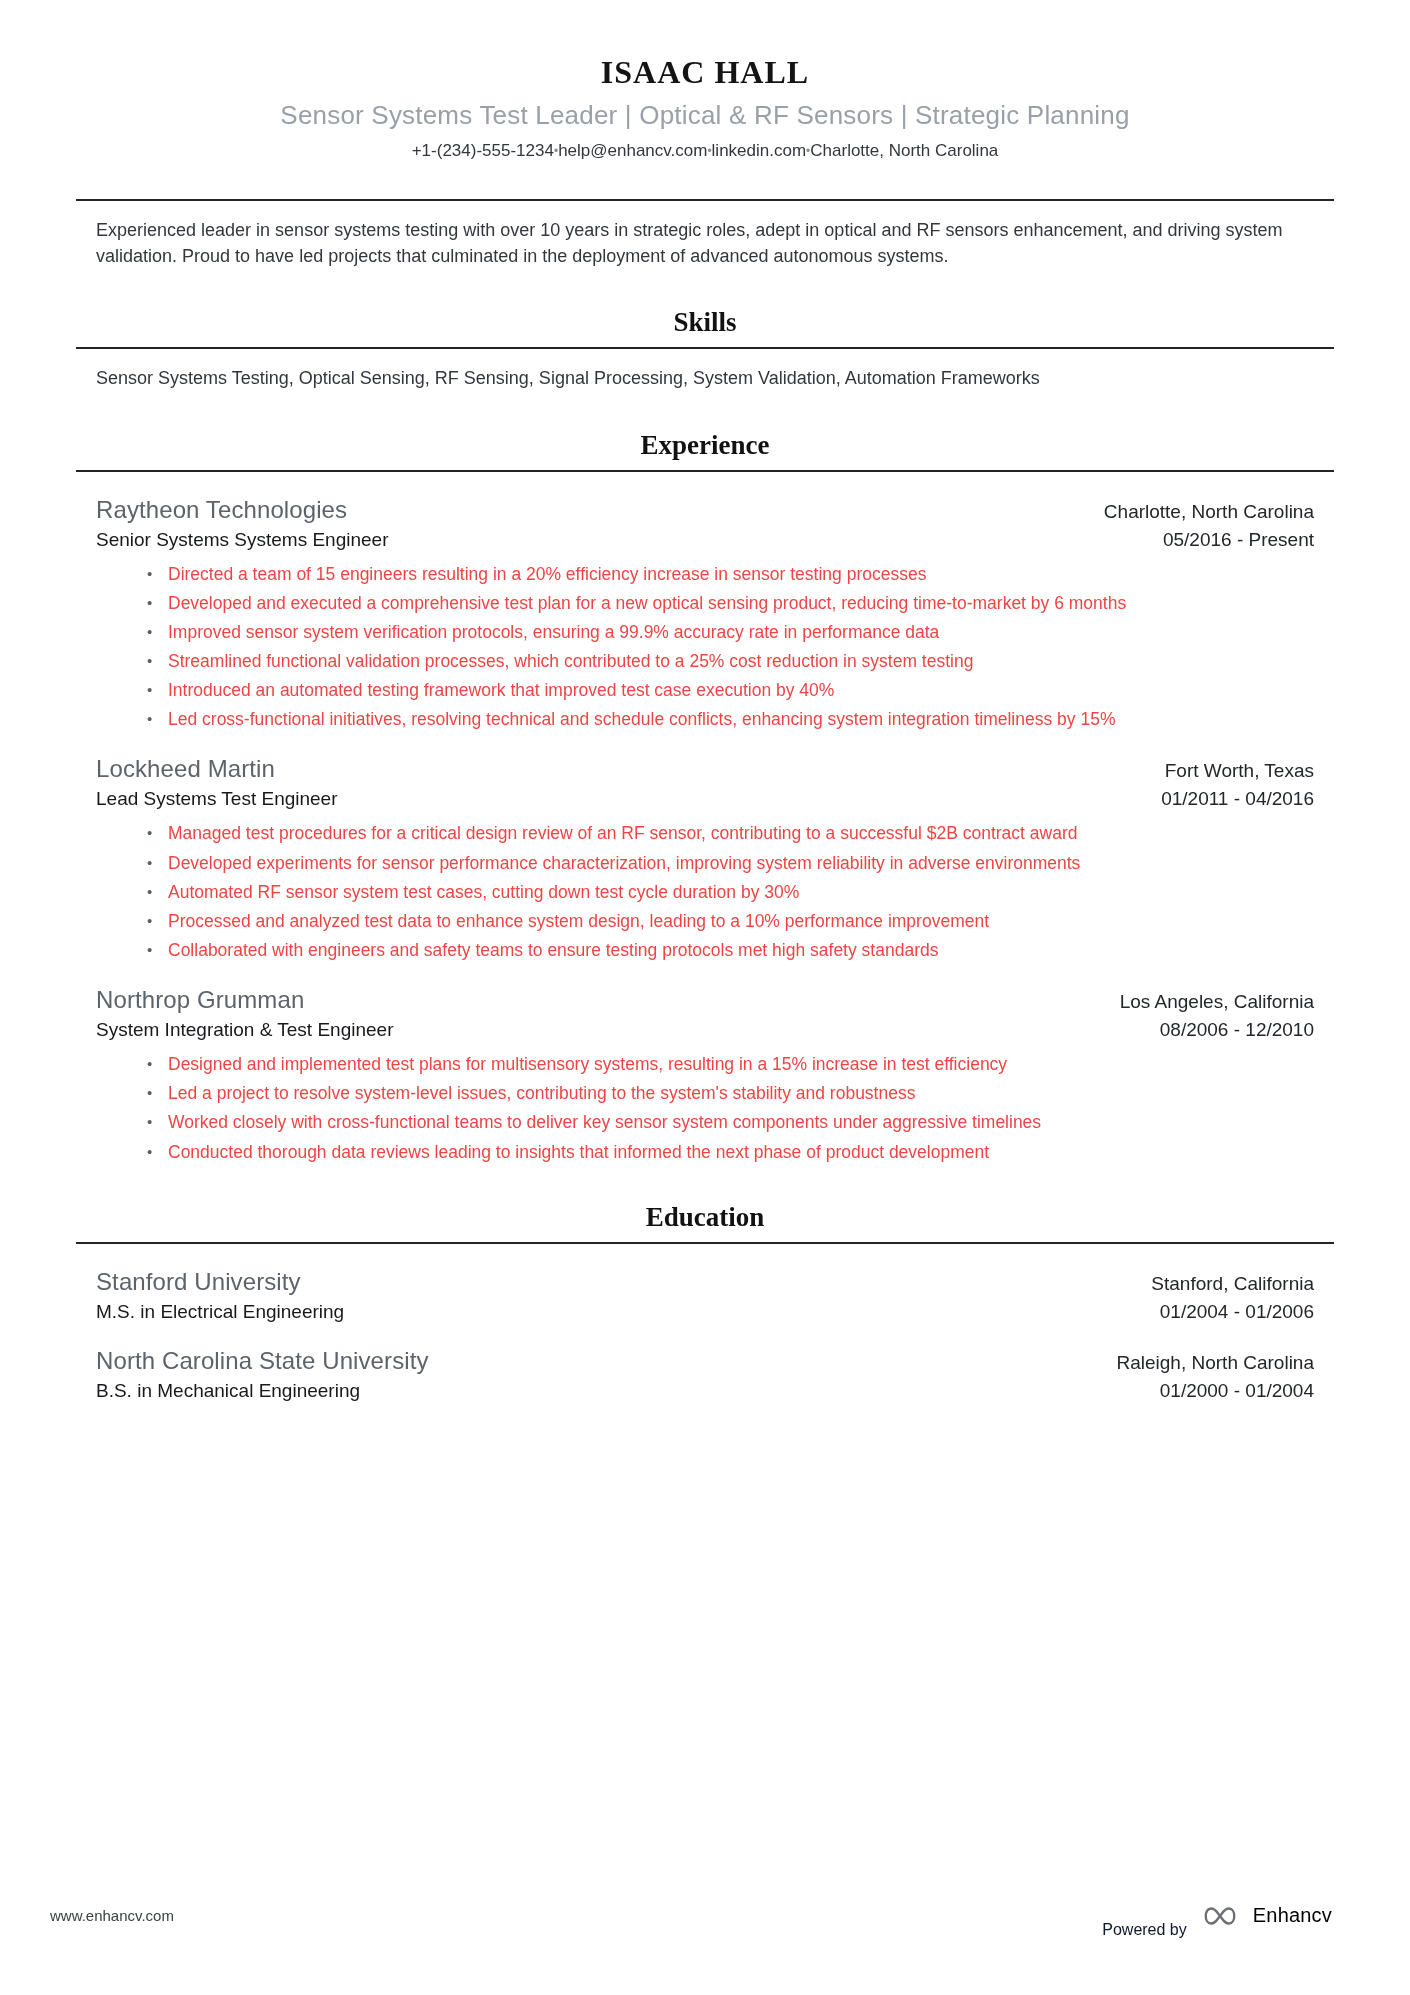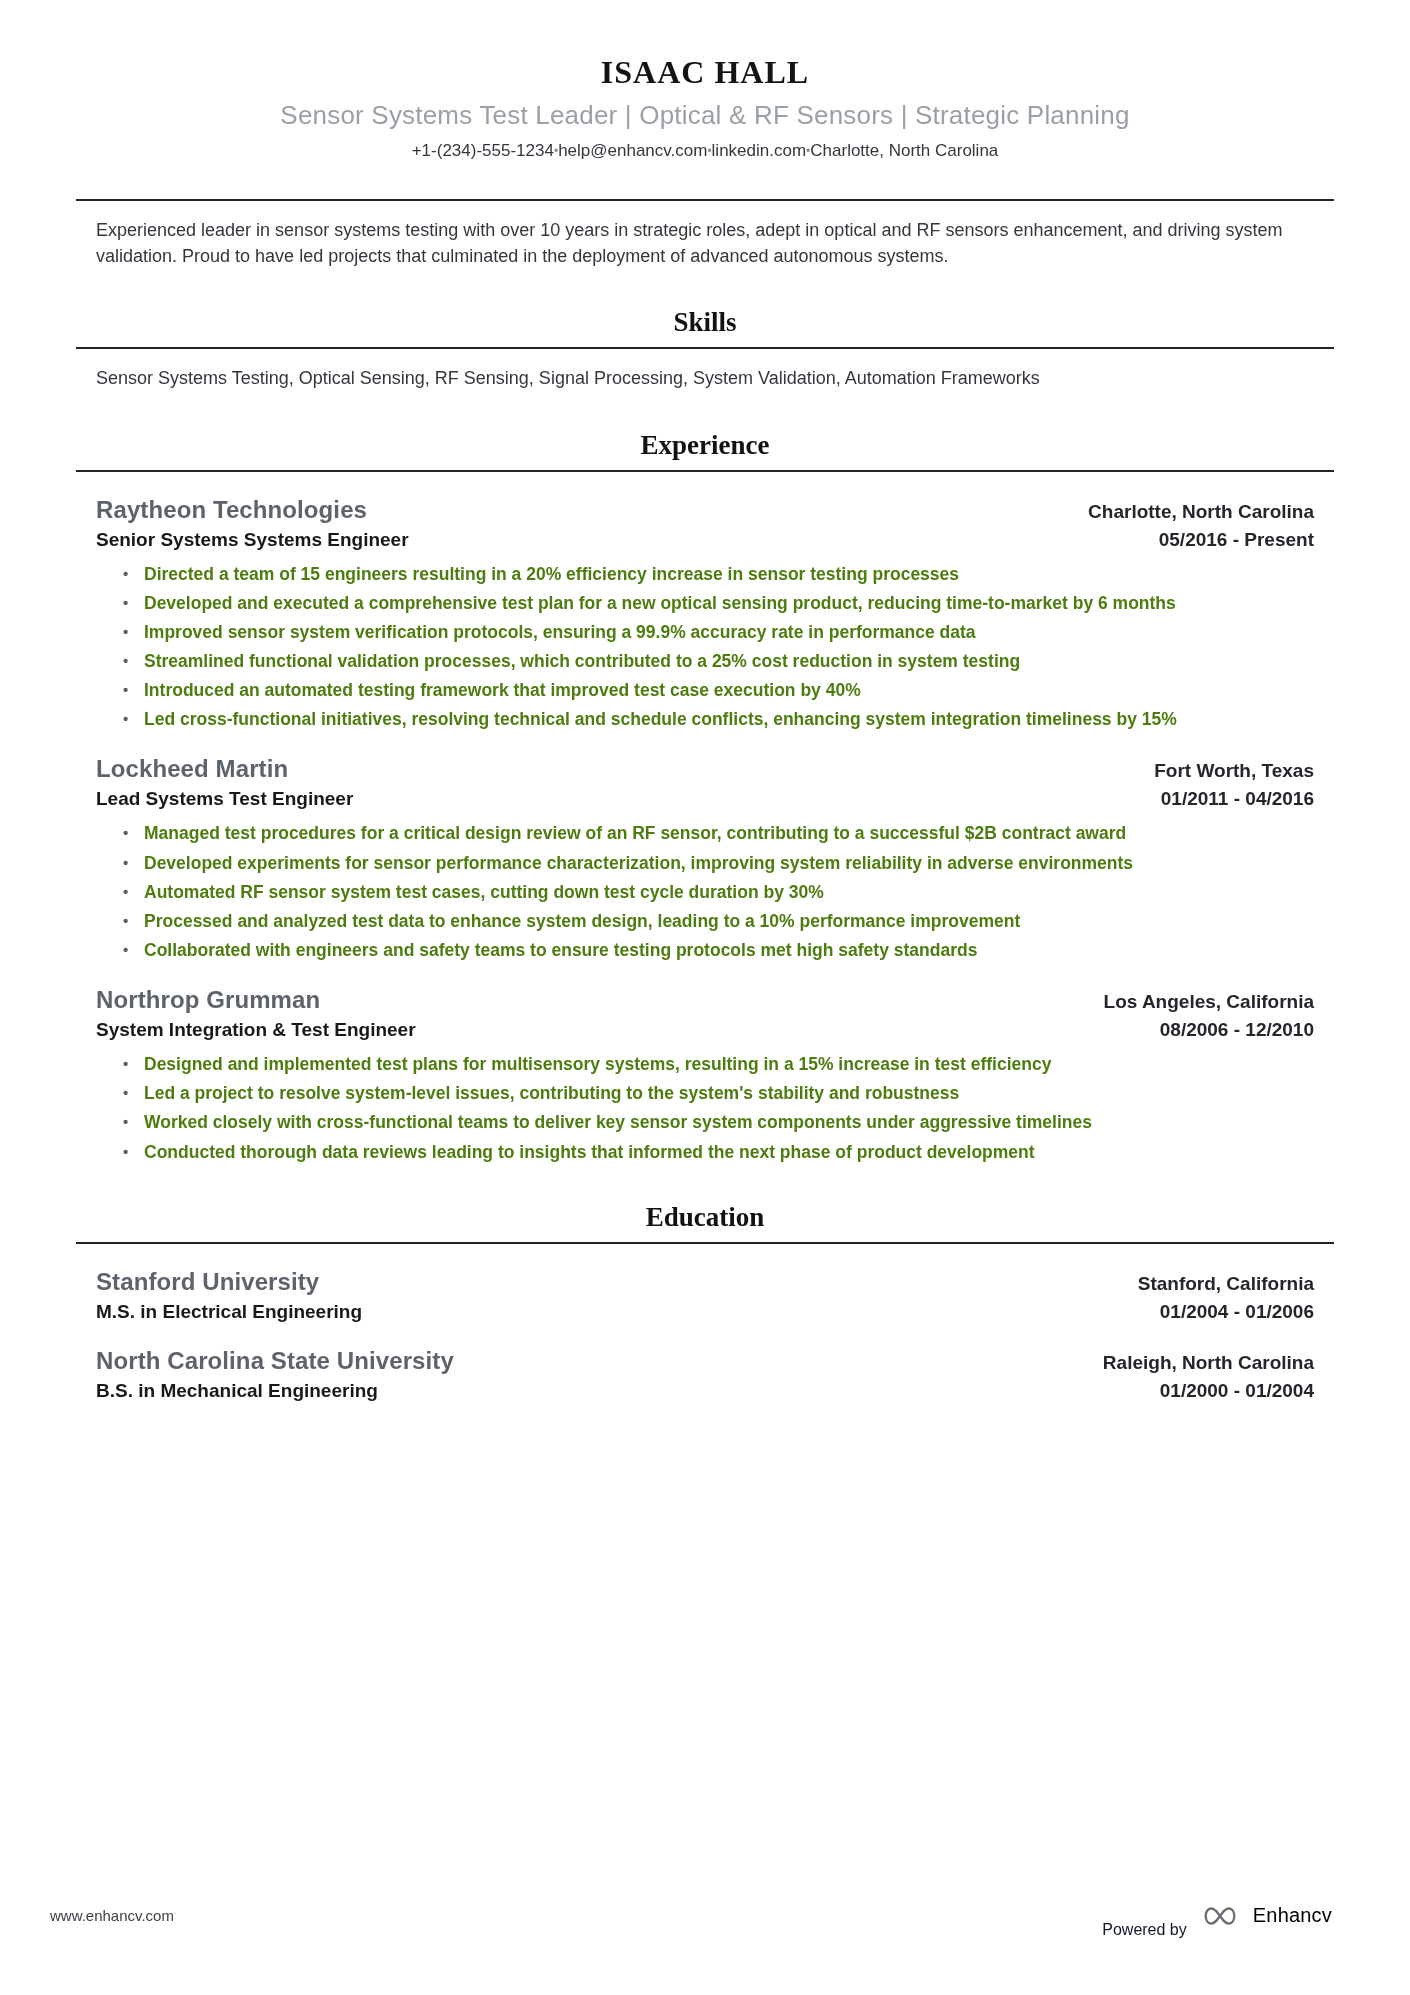--- a/index.html
+++ b/index.html
@@ -64,21 +64,21 @@
   }
   .section-body {
     padding: 17px 20px 0;
   }
   .para {
     font-size: 18px;
     line-height: 1.42;
     color: #33373d;
   }
   
-  .entry { padding: 24px 20px 0; font-weight: bold; }
+  .entry { padding: 24px 20px 0; }
   .entry:first-child { padding-top: 22px; }
   .entry-row {
     display: flex;
     justify-content: space-between;
     align-items: baseline;
   }
   .org {
     font-size: 24px;
     color: #5d636b;
     letter-spacing: 0.1px;
@@ -96,22 +96,23 @@
   }
   ul.bullets {
     list-style: none;
     margin-top: 11px;
     padding-left: 48px;
   }
   ul.bullets li {
     position: relative;
     font-size: 17.5px;
     line-height: 1.38;
-    color: #4d7c0f;
+    color: #ef4444;
     margin-top: 5px;
+    margin-left: 24px;
   }
   ul.bullets li::before {
     content: "\2022";
     position: absolute;
     left: -21px;
     top: 0;
     color: #5a5f66;
     font-size: 15px;
     line-height: 1.6;
   }

